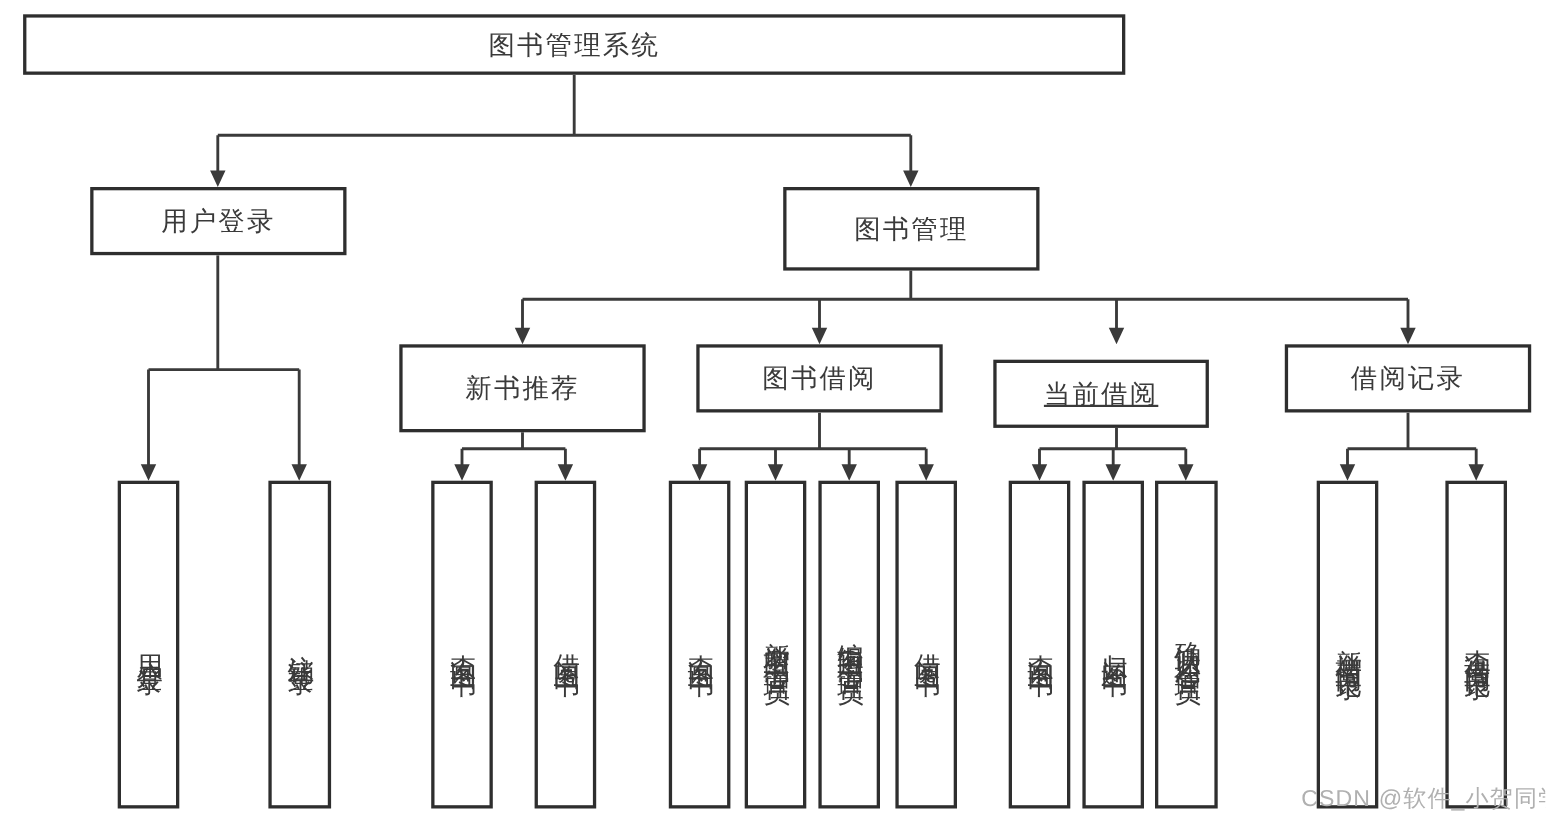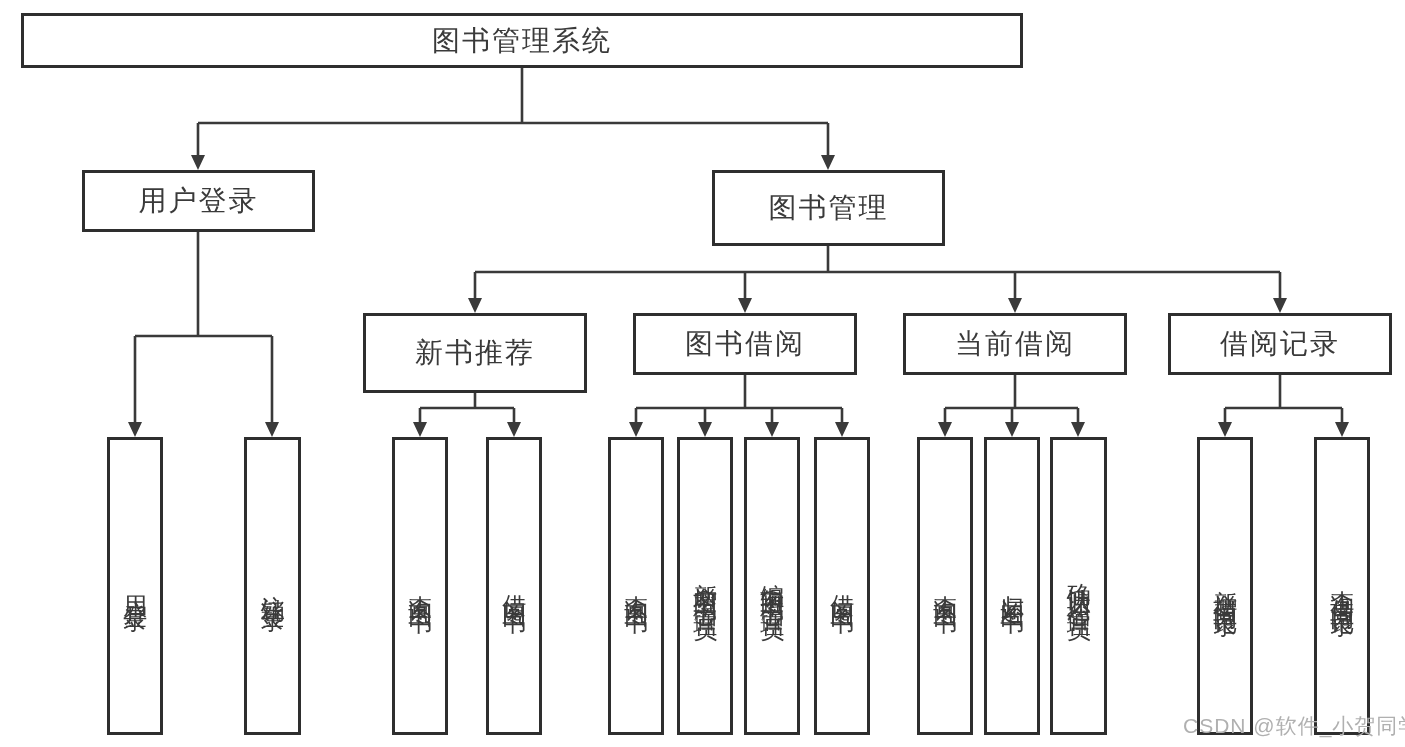--- a/index.html
+++ b/index.html
@@ -27,21 +27,21 @@
     box-sizing: border-box;
     background: #ffffff;
     border: 3px solid #2e2e2e;
     color: #3a3a3a;
     display: flex;
     align-items: center;
     justify-content: center;
     text-align: center;
   }
   .h-box {
-    font-size: 28px;
+    font-size: 24px;
     letter-spacing: 2px;
     white-space: nowrap;
   }
   .v-box {
     width: 56px;
     height: 298px;
     top: 437px;
   }
   .v-box .vtext {
     writing-mode: vertical-rl;
@@ -95,21 +95,21 @@
     </g>
   </svg>
 
   <div class="box h-box" style="left:21px; top:13px; width:1002px; height:55px;">图书管理系统</div>
 
   <div class="box h-box" style="left:82px; top:170px; width:233px; height:62px;">用户登录</div>
   <div class="box h-box" style="left:712px; top:170px; width:233px; height:76px;">图书管理</div>
 
   <div class="box h-box" style="left:363px; top:313px; width:224px; height:80px;">新书推荐</div>
   <div class="box h-box" style="left:633px; top:313px; width:224px; height:62px;">图书借阅</div>
-  <div class="box h-box" style="left:903px; top:313px; width:224px; height:62px;">当前借阅</div>
+  <div class="box h-box" style="left:903px; top:327px; width:196px; height:62px;text-decoration:underline;">当前借阅</div>
   <div class="box h-box" style="left:1168px; top:313px; width:224px; height:62px;">借阅记录</div>
 
   <div class="box v-box" style="left:107px;">
     <span class="vtext">用户登录</span>
   </div>
   <div class="box v-box" style="left:244px; width:57px;">
     <span class="vtext">注销登录</span>
   </div>
 
   <div class="box v-box" style="left:392px;">

